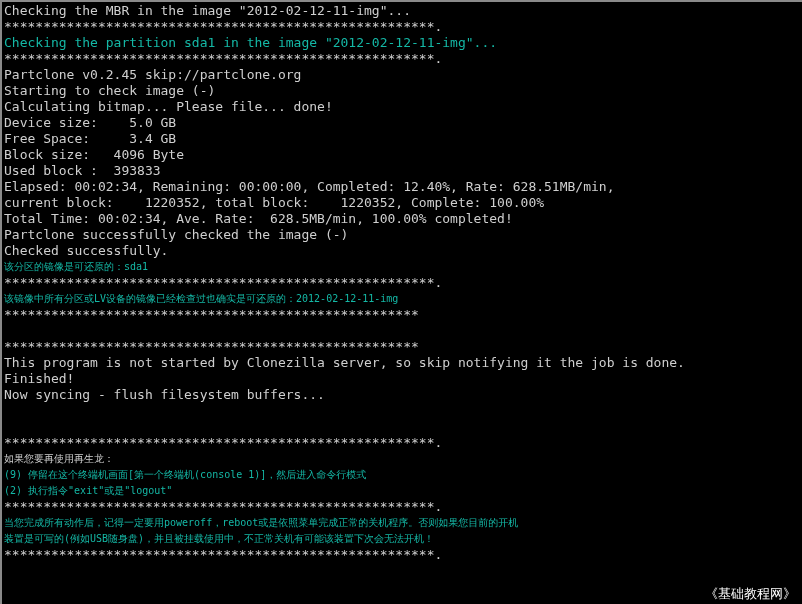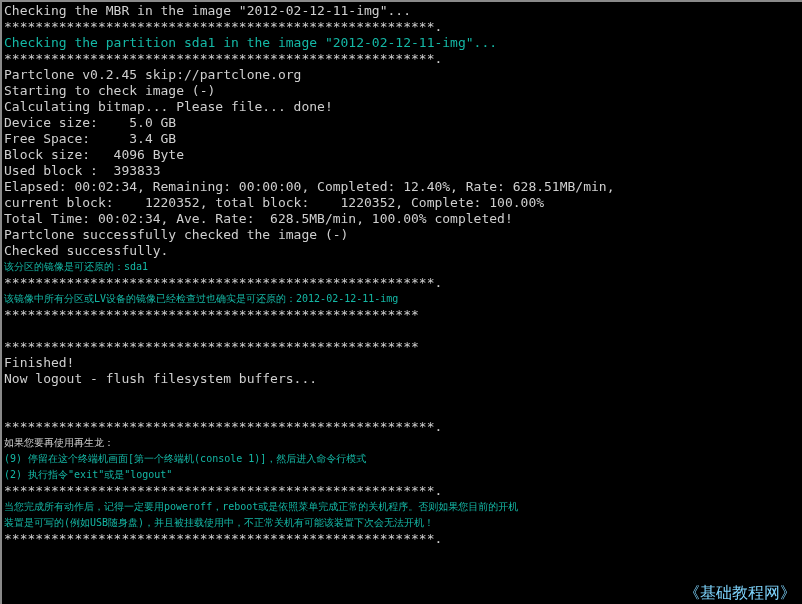--- a/index.html
+++ b/index.html
@@ -46,25 +46,25 @@
 
   
   .line.cjk {
     font-size: 10px;
   }
 
   #watermark {
     position: absolute;
     right: 6px;
     bottom: 2px;
-    font-size: 16px;
+    font-size: 13px;
     line-height: 16px;
-    color: #7dd3fc;
+    color: #ffffff;
     white-space: pre;
-    font-family: Liberation Mono, monospace;
+    font-family: Liberation Serif, serif;
   }
 </style>
 </head>
 <body>
 
 <div id="terminal">
   <div id="terminal-output">
       <div class="line white">Checking the MBR in the image "2012-02-12-11-img"...</div>
       <div class="line white">*******************************************************.</div>
       <div class="line yellow">Checking the partition sda1 in the image "2012-02-12-11-img"...</div>
@@ -80,22 +80,23 @@
       <div class="line white">current block:    1220352, total block:    1220352, Complete: 100.00%</div>
       <div class="line white">Total Time: 00:02:34, Ave. Rate:  628.5MB/min, 100.00% completed!</div>
       <div class="line white">Partclone successfully checked the image (-)</div>
       <div class="line white">Checked successfully.</div>
       <div class="line yellow cjk">该分区的镜像是可还原的：sda1</div>
       <div class="line white">*******************************************************.</div>
       <div class="line yellow cjk">该镜像中所有分区或LV设备的镜像已经检查过也确实是可还原的：2012-02-12-11-img</div>
       <div class="line white">*****************************************************</div>
       <div class="line blank"></div>
       <div class="line white">*****************************************************</div>
+      <div class="line white">This program is not started by Clonezilla server, so skip notifying it the job is done.</div>
       <div class="line white">Finished!</div>
-      <div class="line white">Now logout - flush filesystem buffers...</div>
+      <div class="line white">Now syncing - flush filesystem buffers...</div>
       <div class="line blank"></div>
       <div class="line blank"></div>
       <div class="line white">*******************************************************.</div>
       <div class="line white cjk">如果您要再使用再生龙：</div>
       <div class="line yellow cjk">(9) 停留在这个终端机画面[第一个终端机(console 1)]，然后进入命令行模式</div>
       <div class="line yellow cjk">(2) 执行指令"exit"或是"logout"</div>
       <div class="line white">*******************************************************.</div>
       <div class="line yellow cjk">当您完成所有动作后，记得一定要用poweroff，reboot或是依照菜单完成正常的关机程序。否则如果您目前的开机</div>
       <div class="line yellow cjk">装置是可写的(例如USB随身盘)，并且被挂载使用中，不正常关机有可能该装置下次会无法开机！</div>
       <div class="line white">*******************************************************.</div>

